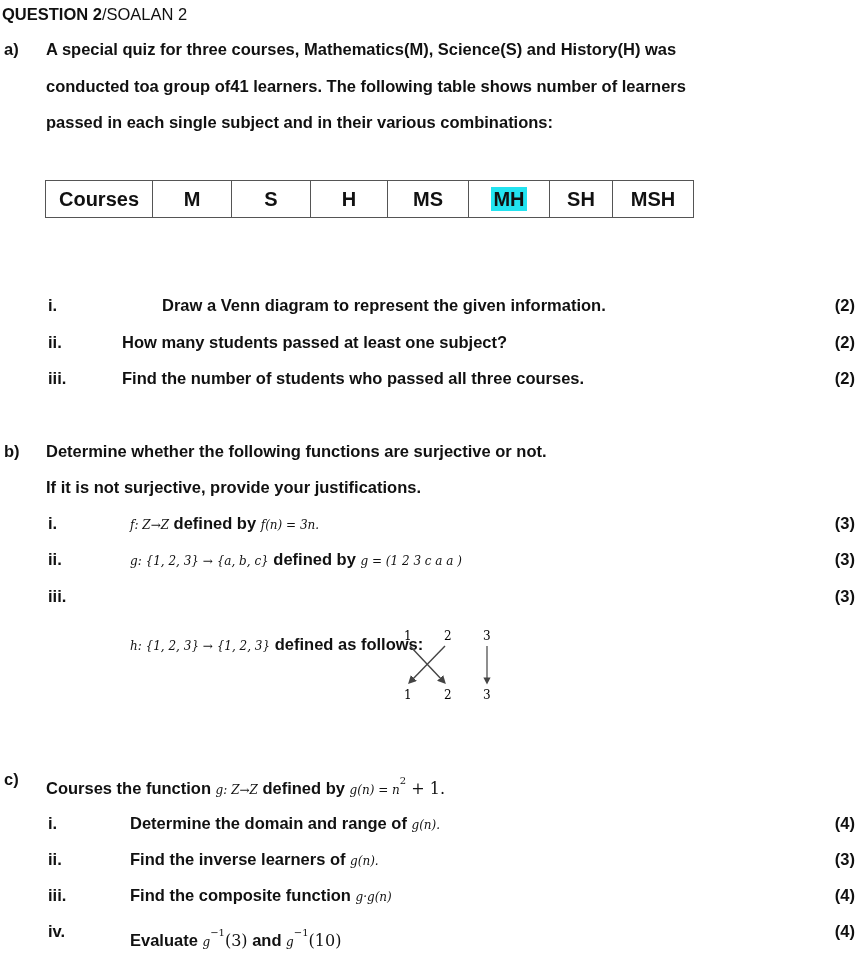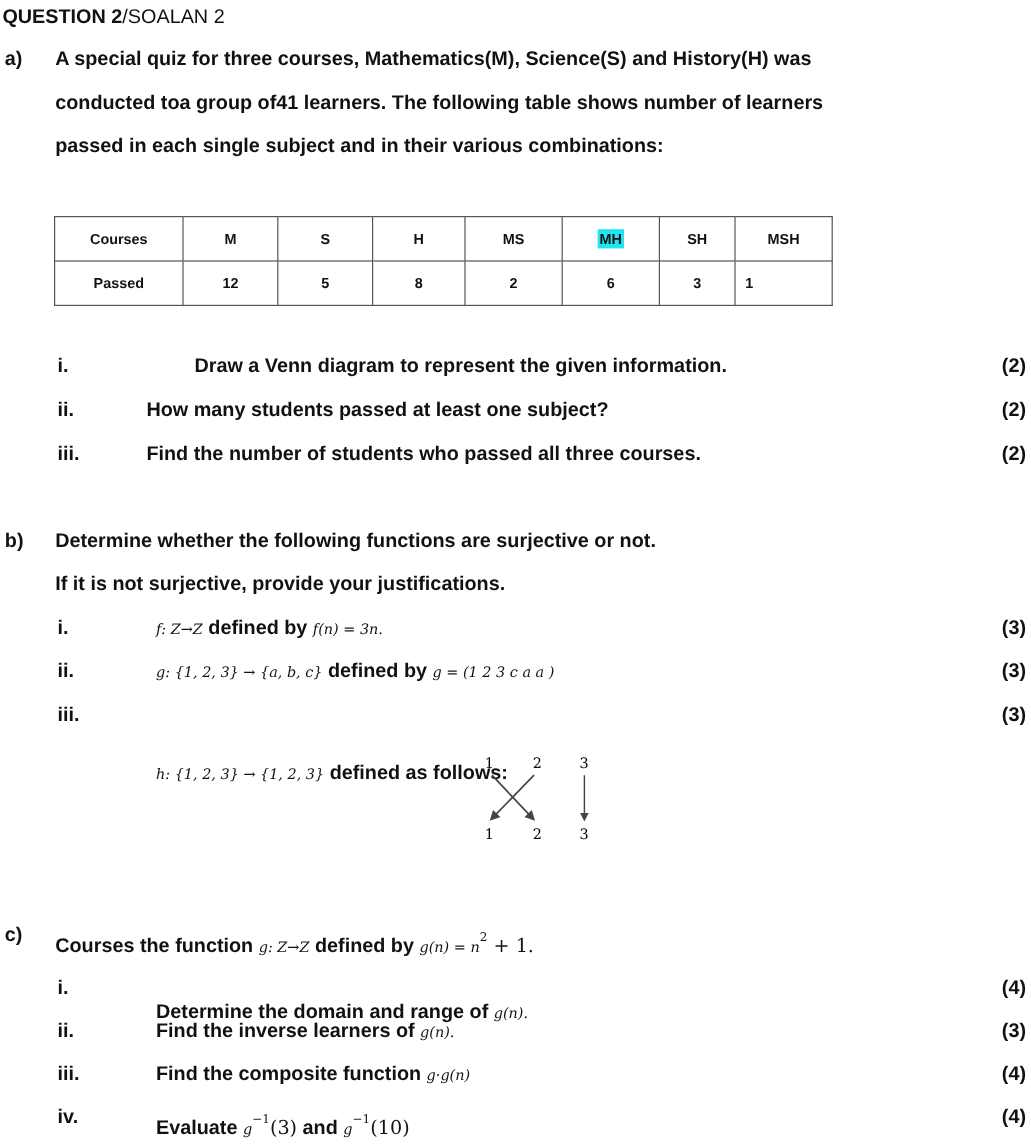--- a/index.html
+++ b/index.html
@@ -5,21 +5,21 @@
   html, body { margin:0; padding:0; background:#ffffff; }
   body { width:859px; height:957px; position:relative; overflow:hidden;
          font-family:"Liberation Sans", sans-serif; color:#111; }
   .abs { position:absolute; white-space:nowrap; }
   .b { font-weight:bold; font-size:16.5px; }
   .title { font-size:16.5px; }
   .math { font-family:"DejaVu Serif", "Liberation Serif", serif; font-style:italic; font-weight:normal; font-size:12px; }
   .mathn { font-family:"DejaVu Serif", "Liberation Serif", serif; font-style:normal; font-weight:normal; font-size:16px; }
   .mark { position:absolute; right:4px; font-weight:bold; font-size:16.5px; }
   table.data { position:absolute; left:45px; top:180px; border-collapse:collapse; }
-  table.data td { border:1px solid #555; height:36px; text-align:center; font-weight:bold; font-size:12px; padding:0; }
+  table.data td { border:1px solid #555; height:36px; text-align:center; font-weight:bold; font-size:20px; padding:0; }
   .hl { background:#22e3f0; padding:1px 2px; }
   sup.s { font-size:10px; position:relative; top:-3px; }
   svg text { font-family:"DejaVu Serif", "Liberation Serif", serif; font-size:12px; }
 </style>
 </head>
 <body>
 
 <div class="abs title" style="left:2px;top:5px;">
   <span style="font-weight:bold">QUESTION 2</span><span>/SOALAN 2</span>
 </div>
@@ -33,30 +33,20 @@
   <tbody>
       <tr>
     <td style="width:106px">Courses</td>
     <td style="width:78px">M</td>
     <td style="width:78px">S</td>
     <td style="width:76px">H</td>
     <td style="width:80px">MS</td>
     <td style="width:80px"><span class="hl">MH</span></td>
     <td style="width:62px">SH</td>
     <td style="width:80px">MSH</td>
-  </tr>
-  <tr>
-    <td>Passed</td>
-    <td>12</td>
-    <td>5</td>
-    <td>8</td>
-    <td>2</td>
-    <td>6</td>
-    <td>3</td>
-    <td style="text-align:left;padding-left:8px">1</td>
   </tr>
 </tbody>
   </table>
 
 <div class="abs b" style="left:48px;top:296px;">i.</div>
 <div class="abs b" style="left:122px;top:296px;margin-left:40px;">Draw a Venn diagram to represent the given information.</div>
 <div class="mark" style="top:296px;">(2)</div>
 
 <div class="abs b" style="left:48px;top:333px;">ii.</div>
 <div class="abs b" style="left:122px;top:333px;">How many students passed at least one subject?</div>
@@ -104,21 +94,21 @@
   <text x="49" y="73">2</text>
   <text x="88" y="73">3</text>
 </svg>
 
 <div class="abs b" style="left:4px;top:770px;">c)</div>
 <div class="abs b" style="left:46px;top:778px;">
   <span>Courses the function </span><span class="math">g: Z→Z</span><span> defined by </span><span class="math">g(n) = n</span><sup class="s mathn" style="font-size:10px">2</sup><span class="mathn"> + 1.</span>
 </div>
 
 <div class="abs b" style="left:48px;top:814px;">i.</div>
-<div class="abs b" style="left:130px;top:814px;margin-top:20px;">
+<div class="abs b" style="left:130px;top:814px;">
   <span>Determine the domain and range of </span><span class="math">g(n).</span>
 </div>
 <div class="mark" style="top:814px;">(4)</div>
 
 <div class="abs b" style="left:48px;top:850px;">ii.</div>
 <div class="abs b" style="left:130px;top:850px;">
   <span>Find the inverse learners of </span><span class="math">g(n).</span>
 </div>
 <div class="mark" style="top:850px;">(3)</div>
 

